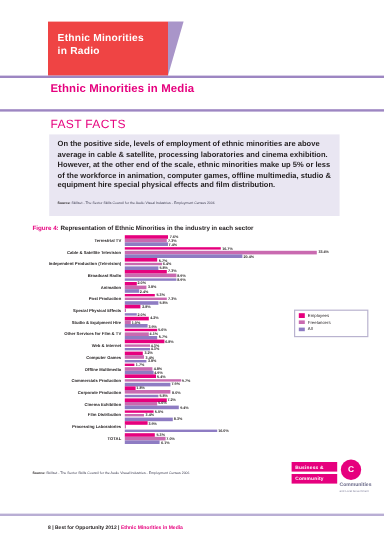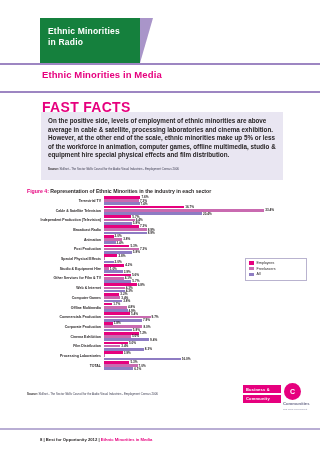--- a/index.html
+++ b/index.html
@@ -11,21 +11,21 @@
     position:relative;
   }
 
   
   .header-band{
     position:absolute;left:0;top:18px;width:320px;height:45px;
     background:#ffffff;
   }
   .header-tab{
     position:absolute;left:40px;top:18px;height:45px;width:100px;
-    background:#15803d;
+    background:#ef4444;
   }
   .header-tab:after{
     content:"";position:absolute;right:-13px;top:0;
     border-top:45px solid #a995c9;
     border-right:13px solid transparent;
   }
   .header-tab-text{
     position:absolute;left:8px;top:8px;
     color:#ffffff;font-size:8.5px;font-weight:bold;line-height:11px;
     letter-spacing:0.2px;
@@ -37,21 +37,21 @@
     position:absolute;left:0;top:91px;width:320px;height:1.5px;background:#9d86c2;
   }
   .subtitle{
     position:absolute;left:42px;top:69px;
     color:#e6007e;font-size:9.5px;font-weight:bold;letter-spacing:0.1px;
   }
 
   
   .fastfacts-title{
     position:absolute;left:42px;top:99px;
-    color:#e6007e;font-size:14px;font-weight:bold;letter-spacing:0.3px;
+    color:#e6007e;font-size:10px;font-weight:normal;letter-spacing:0.3px;
   }
   .fastfacts-box{
     position:absolute;left:41px;top:112px;width:242px;height:68px;
     background:#e9e6f2;
   }
   .fastfacts-body{
     position:absolute;left:7px;top:5px;width:228px;
     color:#231f20;font-size:6.3px;font-weight:bold;line-height:8.6px;
   }
   .fastfacts-source{

